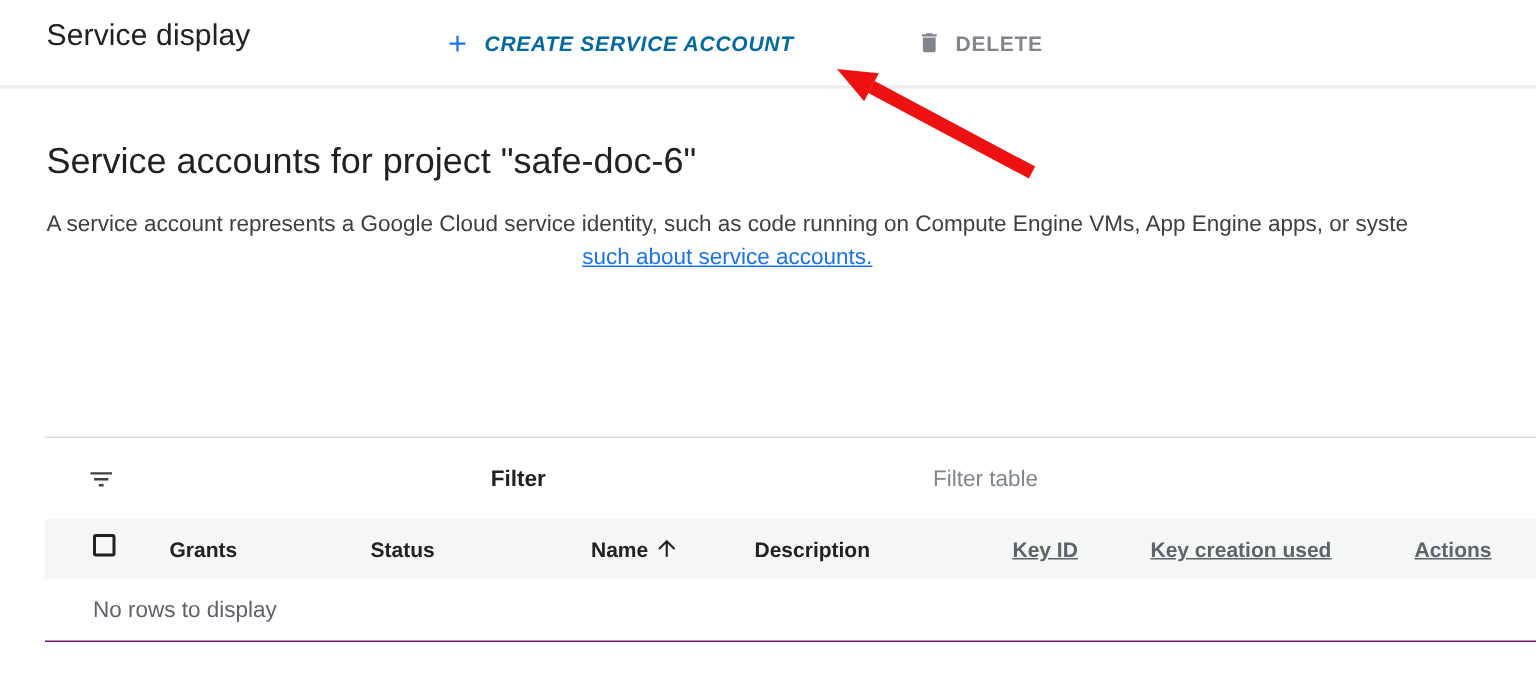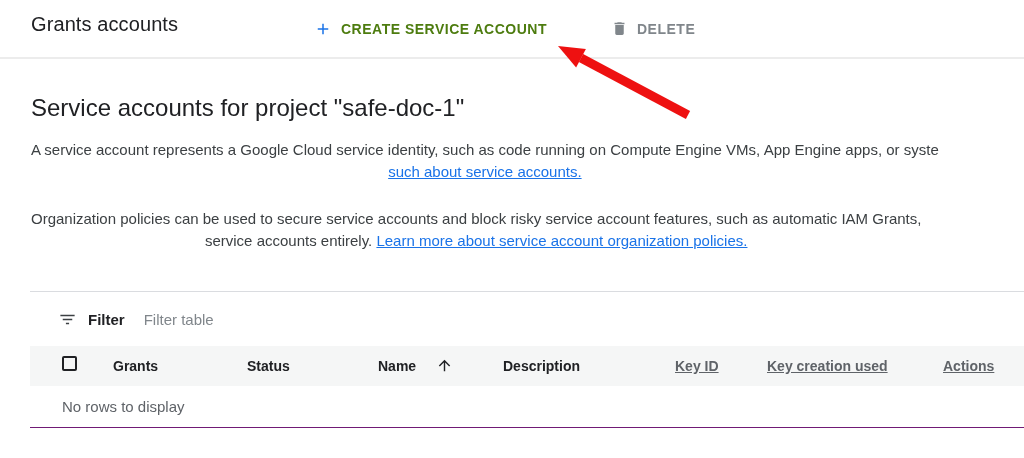--- a/index.html
+++ b/index.html
@@ -42,21 +42,21 @@
     background: none;
     border: none;
     padding: 0;
     cursor: pointer;
     font-family: "Liberation Sans", sans-serif;
     font-size: 14px;
     font-weight: 700;
     letter-spacing: 0.5px;
   }
   .tb-btn .icon { display: inline-flex; margin-right: 9px; }
-  .btn-create { left: 314px; color: #4d7c0f; }
+  .btn-create { left: 296px; color: #0369a1; font-style: italic; }
   .btn-delete { left: 611px; color: #80868b; }
 
   
   .heading {
     position: absolute;
     left: 31px; top: 94px;
     margin: 0;
     font-size: 24px;
     font-weight: 400;
     color: #202124;
@@ -86,20 +86,21 @@
     left: 30px; top: 291px;
     width: 994px;
     border-top: 1px solid #dadce0;
     background: #ffffff;
   }
   .filter-row {
     height: 54px;
     display: flex;
     align-items: center;
     padding-left: 28px;
+    justify-content: space-between;
   }
   .filter-label {
     margin-left: 11px;
     font-size: 15px;
     font-weight: 700;
     color: #202124;
     cursor: pointer;
   }
   .filter-input {
     margin-left: 17px;
@@ -132,21 +133,21 @@
     position: absolute;
     top: 12px;
     font-size: 14px;
     font-weight: 700;
     color: #202124;
     cursor: pointer;
     white-space: nowrap;
   }
   .col-email { left: 83px; }
   .col-status { left: 217px; }
-  .col-name { left: 348px; }
+  .col-name { left: 364px; }
   .col-desc { left: 473px; }
   .col-gray { color: #5f6368; text-decoration: underline; }
   .col-keyid { left: 645px; }
   .col-keydate { left: 737px; }
   .col-actions { left: 913px; }
   .sort-icon {
     position: absolute;
     left: 406px; top: 11px;
     display: inline-flex;
     cursor: pointer;
@@ -170,50 +171,47 @@
     pointer-events: none;
     z-index: 10;
   }
 </style>
 </head>
 <body>
 
 <div id="screen">
 
   <div class="topbar">
-    <h1 class="page-title">Grants accounts</h1>
+    <h1 class="page-title">Service display</h1>
 
     <button class="tb-btn btn-create">
       <span class="icon">
         <svg width="18" height="18" viewBox="0 0 24 24">
             <path fill="#1a73e8" d="M19 13h-6v6h-2v-6H5v-2h6V5h2v6h6v2z"></path>
           </svg>
       </span>
       <span>CREATE SERVICE ACCOUNT</span>
     </button>
 
     <button class="tb-btn btn-delete">
       <span class="icon">
         <svg width="17" height="17" viewBox="0 0 24 24">
             <path fill="#80868b" d="M6 19c0 1.1.9 2 2 2h8c1.1 0 2-.9 2-2V7H6v12zM19 4h-3.5l-1-1h-5l-1 1H5v2h14V4z"></path>
           </svg>
       </span>
       <span>DELETE</span>
     </button>
   </div>
 
-  <h2 class="heading">Service accounts for project "safe-doc-1"</h2>
+  <h2 class="heading">Service accounts for project "safe-doc-6"</h2>
 
   <p class="para para-intro"><span>A service account represents a Google Cloud service identity, such as code running on Compute Engine VMs, App Engine apps, or syste</span><br>
     <a class="link">such about service accounts.</a>
   </p>
 
-  <p class="para para-policy"><span>Organization policies can be used to secure service accounts and block risky service account features, such as automatic IAM Grants,</span><br>
-    <span>service accounts entirely. </span><a class="link">Learn more about service account organization policies.</a>
-  </p>
 
   <div class="panel">
 
     <div class="filter-row">
       <span style="display:inline-flex;">
         <svg width="19" height="19" viewBox="0 0 24 24">
             <path fill="#3c4043" d="M10 18h4v-2h-4v2zM3 6v2h18V6H3zm3 7h12v-2H6v2z"></path>
           </svg>
       </span>
       <span class="filter-label">Filter</span>

